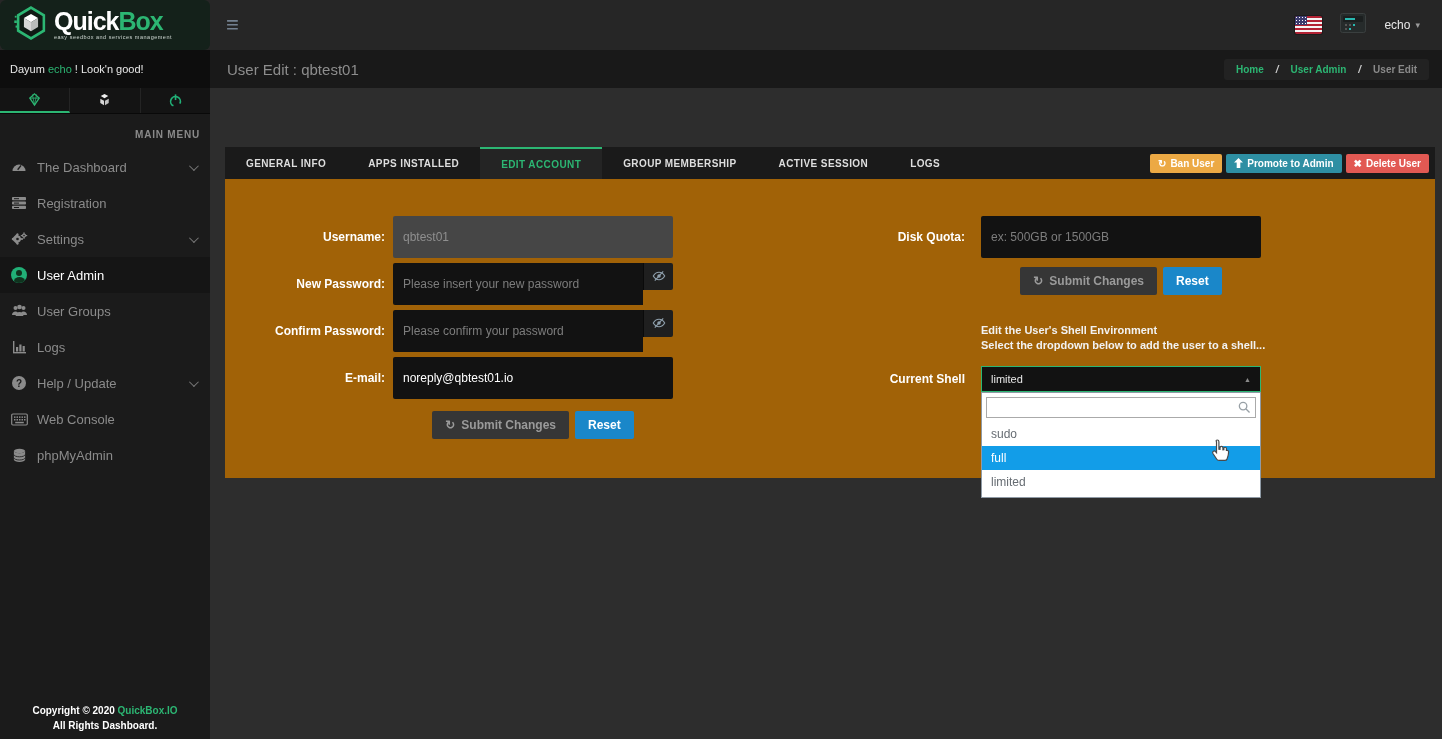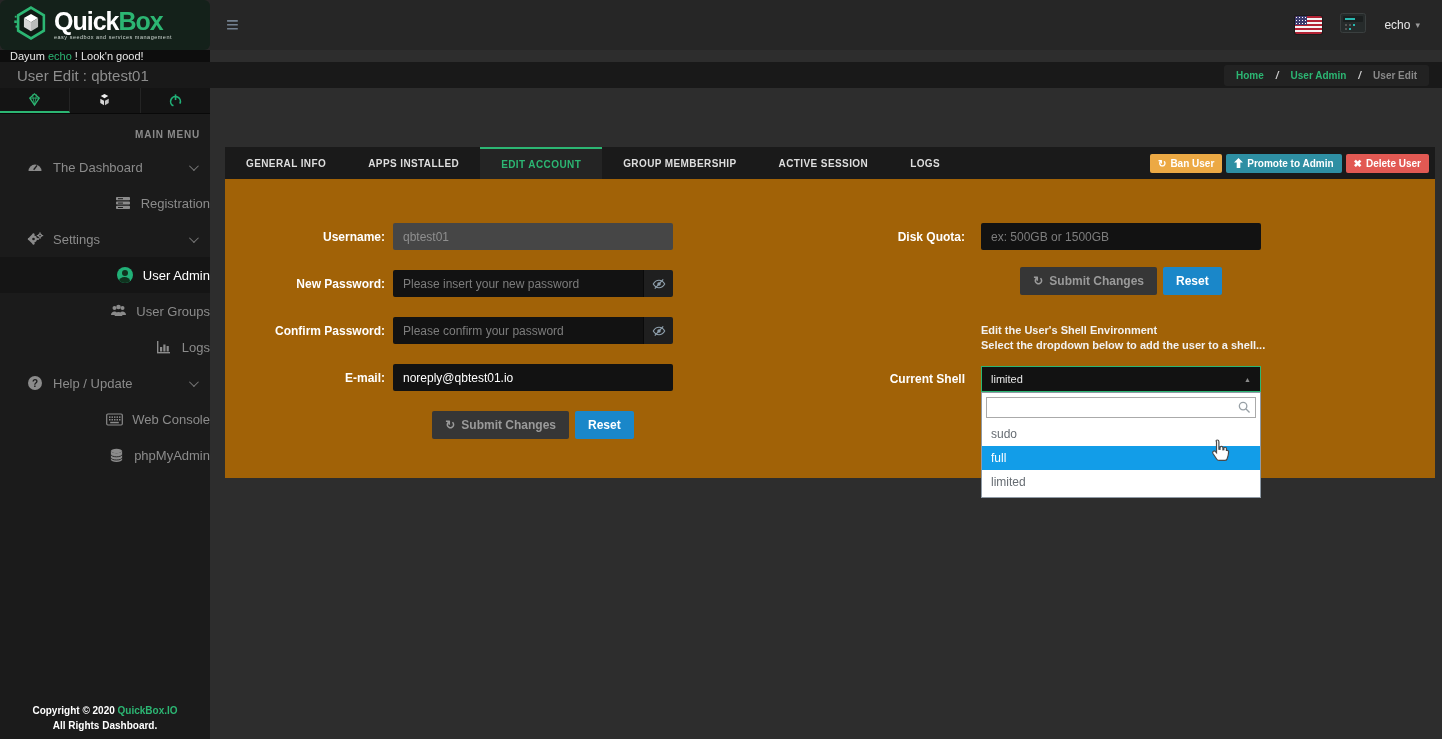--- a/index.html
+++ b/index.html
@@ -18,42 +18,42 @@
   .topbar-right { margin-left:auto; display:flex; align-items:center; gap:18px; margin-right:22px; }
   .flag { width:27px; height:18px; border-radius:2px; overflow:hidden; position:relative;
           background:repeating-linear-gradient(#b22234 0 2px, #f5f5f5 2px 4px); box-shadow:0 0 0 1px #1c1c1c; }
   .flag .canton { position:absolute; top:0; left:0; width:12px; height:9px; background:#3c3b6e;
           background-image:radial-gradient(#fff 25%, transparent 30%); background-size:3px 3px; }
   .srv-icon { width:26px; height:20px; }
   .user-menu { color:#e8e8e8; font-size:12px; display:flex; align-items:center; gap:5px; cursor:pointer; }
   .user-menu .caret { color:#9a9a9a; font-size:9px; }
 
   
-  .row2 { height:38px; display:flex;flex-direction:column; }
+  .row2 { height:38px; display:flex; }
   .greeting { width:210px; background:#0d0d0d; display:flex; align-items:center; padding-left:10px;
               color:#e9e9e9; font-size:11px; white-space:pre; }
   .greeting .g-user { color:#2cb673; }
   .page-header { flex:1; background:#191919; display:flex; align-items:center; }
   .page-title { color:#8d8d8d; font-size:15px; margin-left:17px; }
   .breadcrumb { margin-left:auto; margin-right:13px; background:rgba(255,255,255,.04); border-radius:3px;
                 padding:5px 12px; font-size:10px; font-weight:bold; display:flex; gap:12px; align-items:center; }
   .crumb-link { color:#2cb673; cursor:pointer; }
   .crumb-sep { color:#cfcfcf; font-style:italic; }
   .crumb-current { color:#8a8a8a; }
 
   
   .body-row { display:flex; height:651px; }
   .sidebar { width:210px; background:#1b1b1b; position:relative; }
   .icon-tabs { height:26px; display:flex; background:#141414; border-bottom:1px solid #090909; }
   .icon-tab { flex:1; display:flex; align-items:center; justify-content:center; cursor:pointer; border-right:1px solid #242424; }
   .icon-tab:last-child { border-right:none; }
   .icon-tab.active { border-bottom:2px solid #2cb673; }
   .section-label { color:#8a8a8a; font-size:10px; font-weight:bold; letter-spacing:.8px; padding:15px 10px 9px 10px;text-align:right; }
-  .nav-item { height:36px; display:flex; align-items:center; padding-left:26px; gap:9px;
-              color:#8b8b8b; font-size:13px; cursor:pointer;justify-content:flex-end; }
+  .nav-item { height:36px; display:flex; align-items:center; padding-left:10px; gap:9px;
+              color:#8b8b8b; font-size:13px; cursor:pointer; }
   .nav-item .nico { width:18px; display:flex; justify-content:center; }
   .nav-item.active { color:#ffffff; background:#151515; }
   .nav-chevron { margin-left:auto; margin-right:14px; width:7px; height:7px; border-right:1.6px solid #777;
                  border-bottom:1.6px solid #777; transform:rotate(45deg) translateY(-2px); }
   .help-circle { width:14px; height:14px; border-radius:50%; background:#8b8b8b; color:#1b1b1b;
                  font-size:10px; font-weight:bold; display:flex; align-items:center; justify-content:center; }
   .user-circle { width:16px; height:16px; border-radius:50%; background:#21b077; position:relative; overflow:hidden; }
   .user-circle:before { content:""; position:absolute; top:3px; left:5px; width:6px; height:6px; border-radius:50%; background:#10331f; }
   .user-circle:after { content:""; position:absolute; top:10px; left:2.5px; width:11px; height:8px; border-radius:50%; background:#10331f; }
   .side-footer { position:absolute; bottom:6px; width:100%; text-align:center; font-size:10px; font-weight:bold; color:#fff; line-height:1.5; }
@@ -71,21 +71,21 @@
           display:flex; align-items:center; gap:4px; cursor:pointer; font-family:inherit; }
   .abtn .bico { font-size:10px; }
   .abtn-ban { background:#eca944; }
   .abtn-promote { background:#2e8fa3; }
   .abtn-delete { background:#e25953; }
 
   .form-body { position:relative; height:299px; }
   .fcol-left { position:absolute; left:0; top:44px; width:560px; }
   .frow { display:flex; align-items:center; margin-bottom:20px; height:27px; }
   .flabel { width:160px; text-align:right; margin-right:8px; color:#fff; font-size:12px; font-weight:bold; }
-  .tinput { width:280px; height:27px; background:#121212; border:none; color:#fff; font-size:12px;
+  .tinput { width:280px; height:42px; background:#121212; border:none; color:#fff; font-size:12px;
             padding:0 10px; border-radius:2px; font-family:inherit; outline:none; }
   .tinput::placeholder { color:#7d7d7d; opacity:1; }
   .tinput.disabled { background:#464646; color:#8f8f8f; }
   .pw-group { display:flex; width:280px; }
   .pw-group .tinput { width:250px; border-radius:2px 0 0 2px; }
   .pw-addon { width:30px; height:27px; background:#1f1f1f; border-left:1px solid #0a0a0a; border-radius:0 2px 2px 0;
               display:flex; align-items:center; justify-content:center; cursor:pointer; }
   .btn-row { margin-left:168px; width:280px; display:flex; justify-content:center; gap:6px; }
   .btn { font-size:12px; font-weight:bold; border:none; border-radius:2px; padding:7px 13px; cursor:pointer;
          display:flex; align-items:center; gap:6px; font-family:inherit; }

